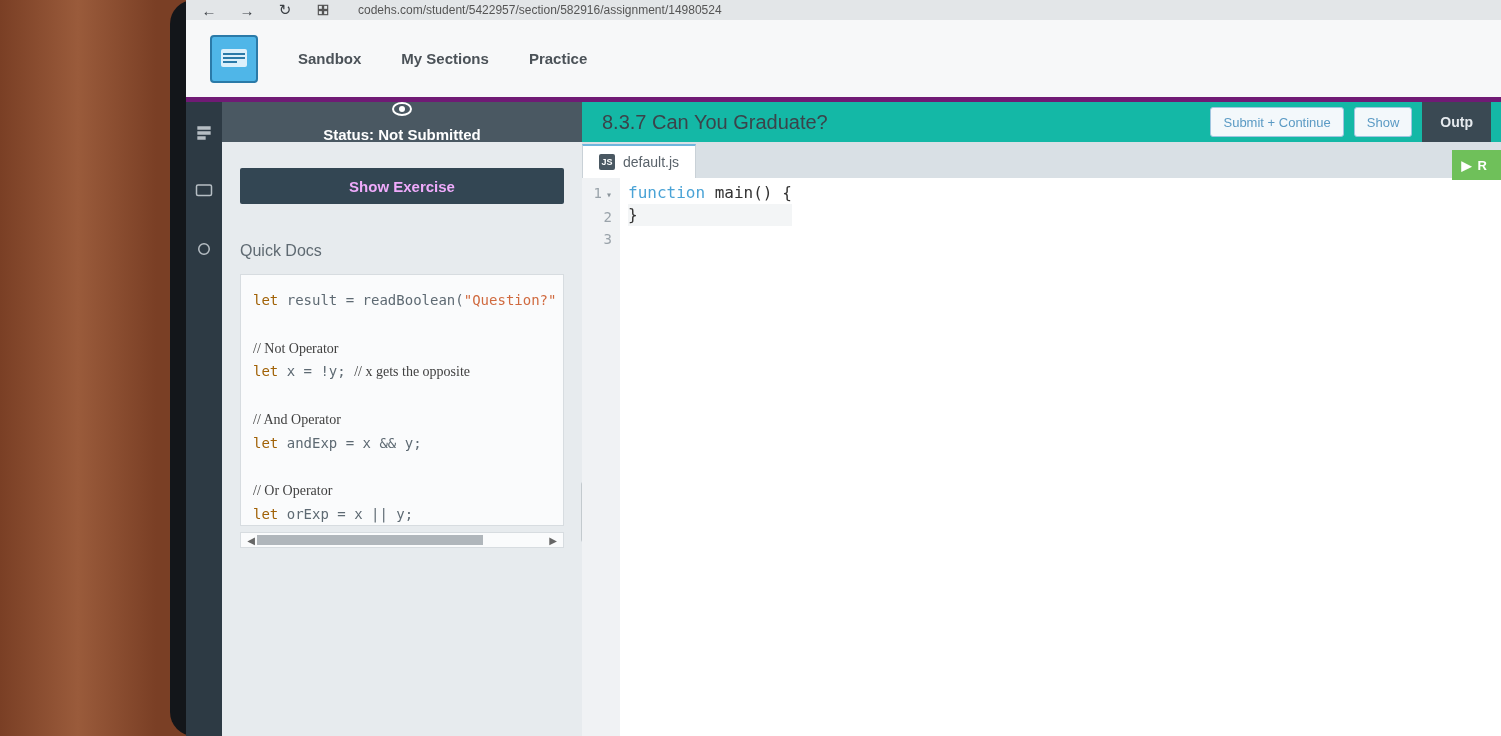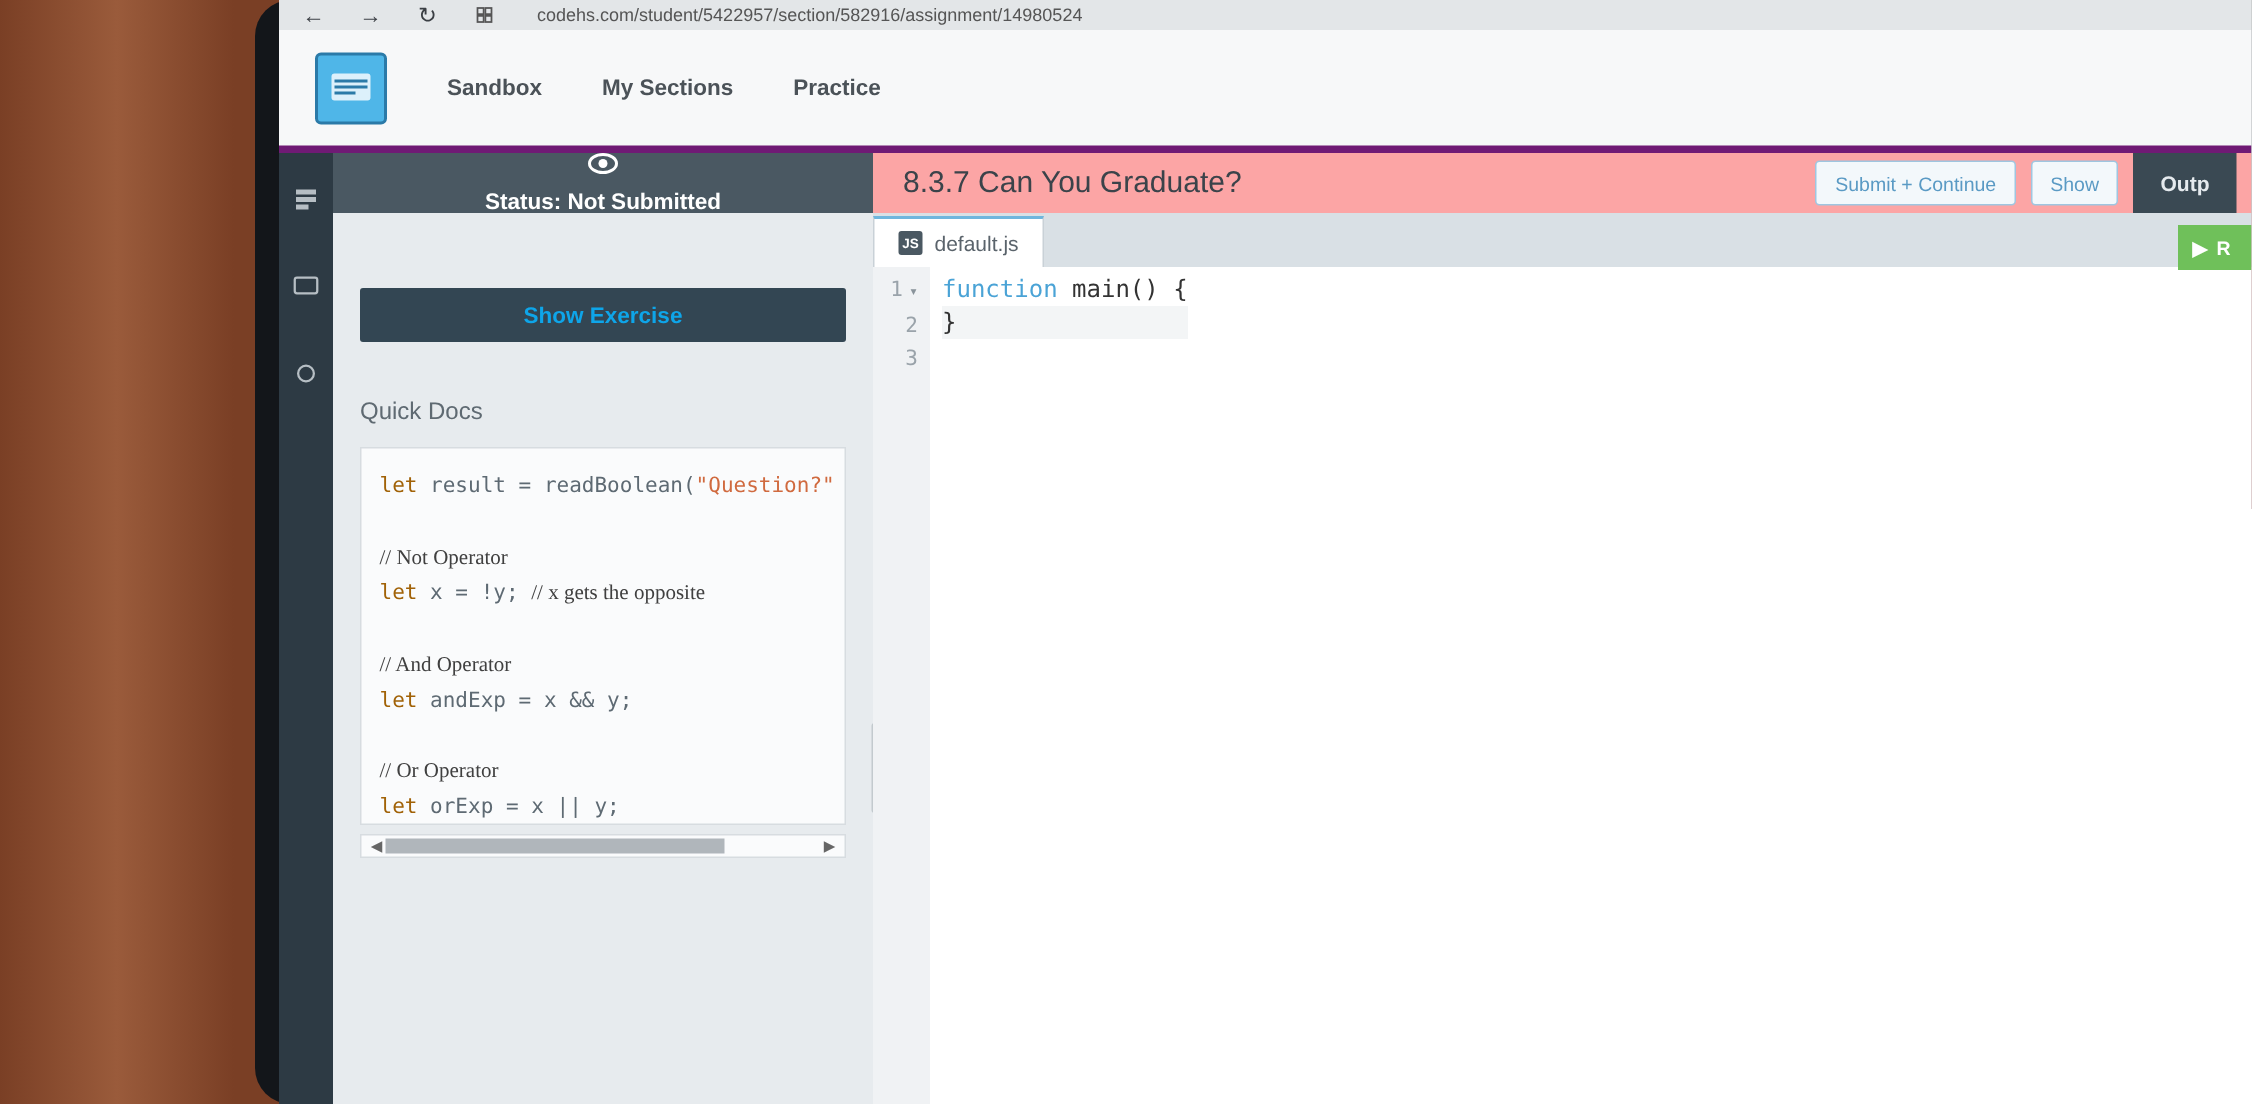--- a/index.html
+++ b/index.html
@@ -20,32 +20,32 @@
   
   .mainrow{ position:absolute; top:102px; left:0; right:0; bottom:0; display:flex;}
   
   .rail{ width:36px; background:#2d3a44; display:flex; flex-direction:column; align-items:center; padding-top:20px; gap:36px; color:#cfd6db;}
   .rail .ricon{ width:22px; height:22px; font-size:18px; display:flex; align-items:center; justify-content:center; cursor:pointer; opacity:.85;}
   
   .leftpanel{ width:360px; background:#e7ebee; display:flex; flex-direction:column;}
   .statusbar{ height:40px; background:#4a5862; color:#fff; display:flex; align-items:center; padding:0 14px; gap:10px; font-size:15px; font-weight:600;flex-direction:column;}
   .statusbar .sic{ width:20px;height:20px;border:2px solid #fff;border-radius:50%; display:flex;align-items:center;justify-content:center;font-size:11px;}
   .showex-wrap{ padding:26px 18px 32px;}
-  .showex{ width:100%; height:36px; background:#334653; color:#0ea5e9; border:none; font-size:15px; font-weight:600; cursor:pointer; border-radius:2px;margin-top:24px;}
+  .showex{ width:100%; height:36px; background:#334653; color:#f0abfc; border:none; font-size:15px; font-weight:600; cursor:pointer; border-radius:2px;}
   .qdtitle{ padding:6px 18px 14px; color:#5f6a72; font-size:16px;}
   .docsbox{ margin:0 18px; background:#fafbfc; border:1px solid #d7dce0; padding:14px 12px; font-family:Menlo,Consolas,monospace; font-size:14px; line-height:1.7; color:#5e6a73; height:252px; overflow:hidden; white-space:pre; position:relative;}
   .docsbox .kw{ color:#a16207;}
   .docsbox .str{ color:#d06a3f;}
   .docsbox .cm{ color:#404040;font-family:Liberation Serif, serif;}
   .hscroll{ margin:6px 18px 0; height:16px; background:#fafbfc; border:1px solid #d7dce0; display:flex; align-items:center; padding:0 4px;}
   .hscroll .arrow{font-size:10px;color:#666;width:12px;text-align:center;cursor:pointer;}
   .hscroll .track{flex:1; height:10px; position:relative;}
   .hscroll .thumb{position:absolute; left:0; top:0; height:10px; width:78%; background:#b0b6bb;}
   
-  .editorarea{ flex:1; position:relative; background:#fca5a5; display:flex; flex-direction:column;}
+  .editorarea{ flex:1; position:relative; background:#14b8a6; display:flex; flex-direction:column;}
   .ed-header{ height:40px; display:flex; align-items:center; justify-content:space-between; padding:0 10px 0 20px; background:transparent;}
   .ed-title{ font-size:20px; color:#3b434a; font-weight:400;}
   .ed-actions{ display:flex; gap:10px; align-items:center;}
   .ghostbtn{ height:30px; padding:0 12px; border:1px solid #9fc6e0; background:#f3f8fb; color:#5a9ac4; font-size:13px; border-radius:3px; cursor:pointer; font-weight:500;}
   .darkbtn{ height:40px; padding:0 18px; background:#3a4953; color:#e5eaee; font-size:14px; border:none; cursor:pointer; font-weight:600;}
   .tabbar{ height:36px; background:#d9e0e5; display:flex; align-items:flex-end; padding-left:0;}
   .tab{ height:34px; background:#fff; border:1px solid #c9d1d7; border-bottom:none; border-top:2px solid #6fb6dd; padding:0 16px; display:flex; align-items:center; gap:8px; font-size:14px; color:#5a636b; cursor:pointer;}
   .tab .ticon{ width:16px;height:16px;background:#4a5862;color:#fff;font-size:9px;display:flex;align-items:center;justify-content:center;border-radius:2px;font-weight:700;}
   .runbtn{ position:absolute; right:0; top:48px; height:30px; padding:0 14px 0 10px; background:#6fc05a; color:#fff; border:none; font-size:13px; display:flex;align-items:center; gap:6px; font-weight:600; cursor:pointer;}
   .code{ flex:1; background:#fff; font-family:Menlo,Consolas,monospace; font-size:16px; display:flex;}

